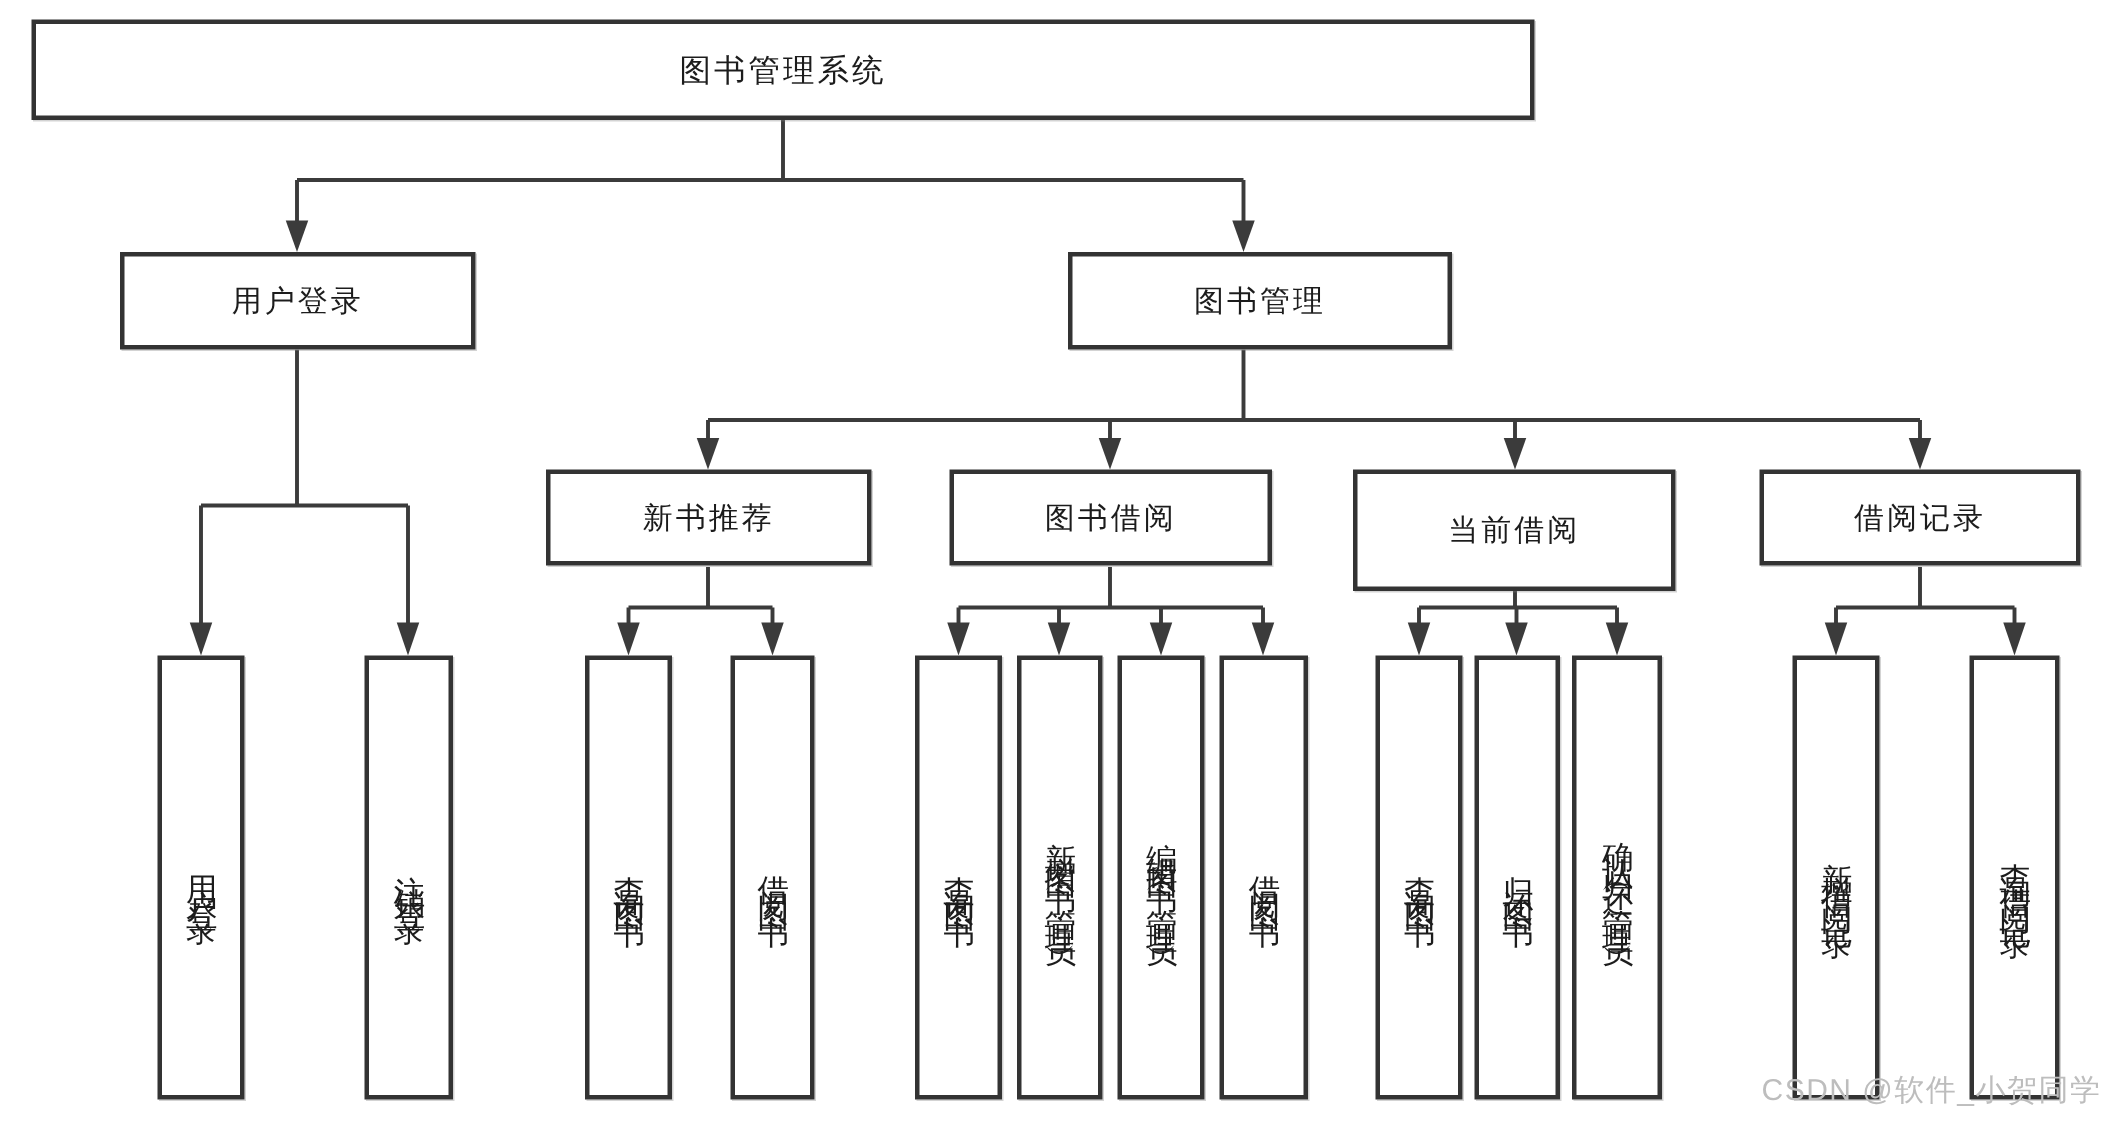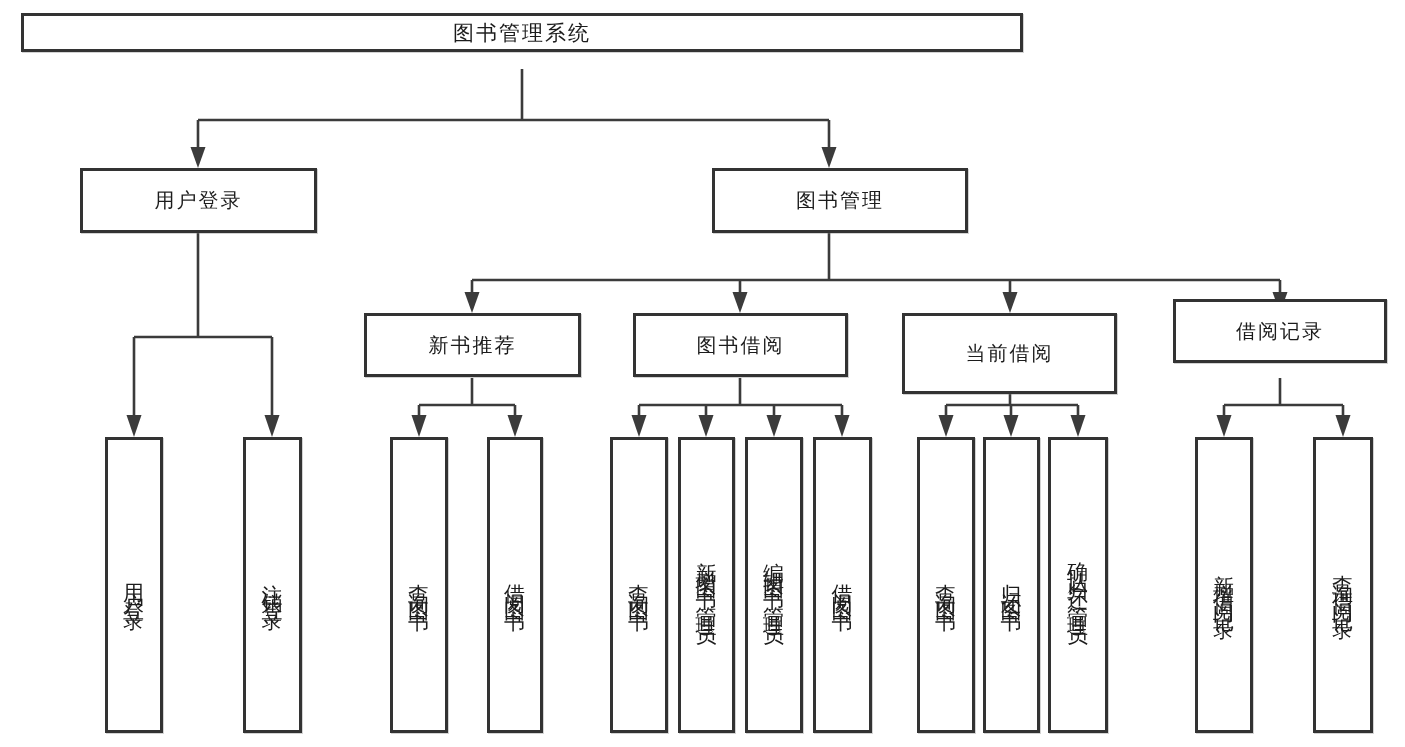--- a/index.html
+++ b/index.html
@@ -34,29 +34,29 @@
   }
   .leaf{
     top:437px;height:296px;
     writing-mode:vertical-rl;
     text-orientation:mixed;
     font-size:21px;
     letter-spacing:9px;
     line-height:1;
   }
   
-  #n-root{left:21px;top:13px;width:1002px;height:39px;font-size:21px;}
+  #n-root{left:21px;top:13px;width:1002px;height:67px;font-size:21px;}
   
   #n-login{left:80px;top:168px;width:237px;height:65px;}
   #n-manage{left:712px;top:168px;width:256px;height:65px;}
   
   #n-nb{left:364px;top:313px;width:217px;height:64px;}
   #n-bb{left:633px;top:313px;width:215px;height:64px;}
   #n-cb{left:902px;top:313px;width:215px;height:81px;}
-  #n-br{left:1173px;top:299px;width:214px;height:64px;}
+  #n-br{left:1173px;top:313px;width:214px;height:64px;}
   
   #l-login-0{left:105px;width:58px;}
   #l-login-1{left:243px;width:59px;}
   #l-nb-0{left:390px;width:58px;}
   #l-nb-1{left:487px;width:56px;}
   #l-bb-0{left:610px;width:58px;}
   #l-bb-1{left:678px;width:57px;}
   #l-bb-2{left:745px;width:58px;}
   #l-bb-3{left:813px;width:59px;}
   #l-cb-0{left:917px;width:58px;}
@@ -136,14 +136,15 @@
   <div class="box leaf" id="l-bb-2">编辑图书（管理员）</div>
   <div class="box leaf" id="l-bb-3">借阅图书</div>
 
   <div class="box leaf" id="l-cb-0">查询图书</div>
   <div class="box leaf" id="l-cb-1">归还图书</div>
   <div class="box leaf" id="l-cb-2">确认归还（管理员）</div>
 
   <div class="box leaf" id="l-br-0">新增借阅记录</div>
   <div class="box leaf" id="l-br-1">查询借阅记录</div>
 
+  <div class="watermark">CSDN @软件_小贺同学</div>
 
 </div>
 
 </body></html>

